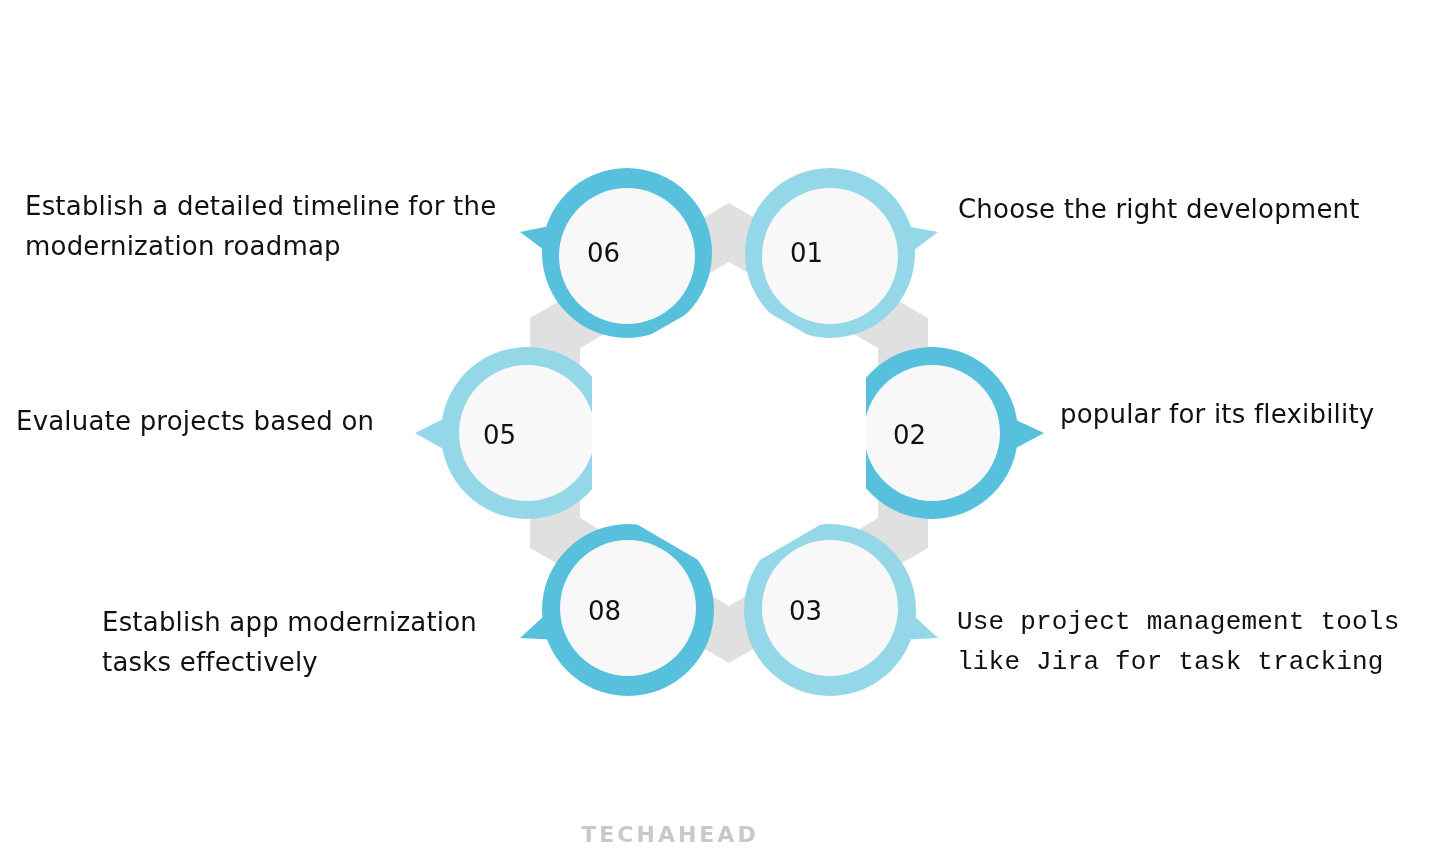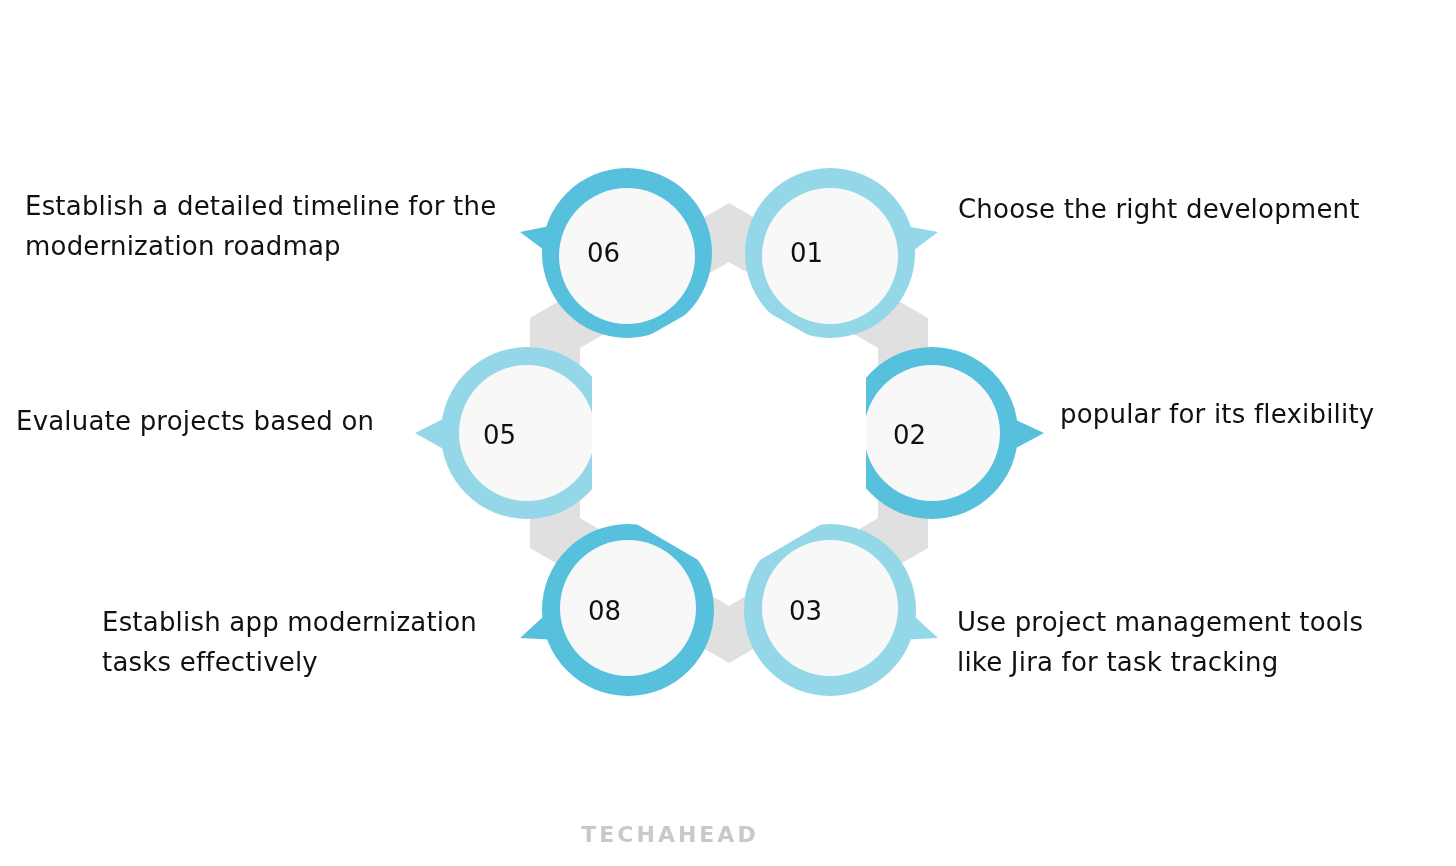--- a/index.html
+++ b/index.html
@@ -78,18 +78,18 @@
 <div class="step-text" style="left:16px; top:393px;margin-top:8px;">
   <div>Evaluate projects based on</div>
 </div>
 <div class="step-text" style="left:1060px; top:394px;">
   <div>popular for its flexibility</div>
 </div>
 <div class="step-text" style="left:102px; top:602px;">
   <div>Establish app modernization</div>
   <div>tasks effectively</div>
 </div>
-<div class="step-text" style="left:957px; top:602px;">
+<div class="step-text" style="left:957px; top:602px;font-family:Liberation Mono, monospace;">
   <div>Use project management tools</div>
   <div>like Jira for task tracking</div>
 </div>
 
 <div class="logo">TECHAHEAD</div>
 
 </body></html>

